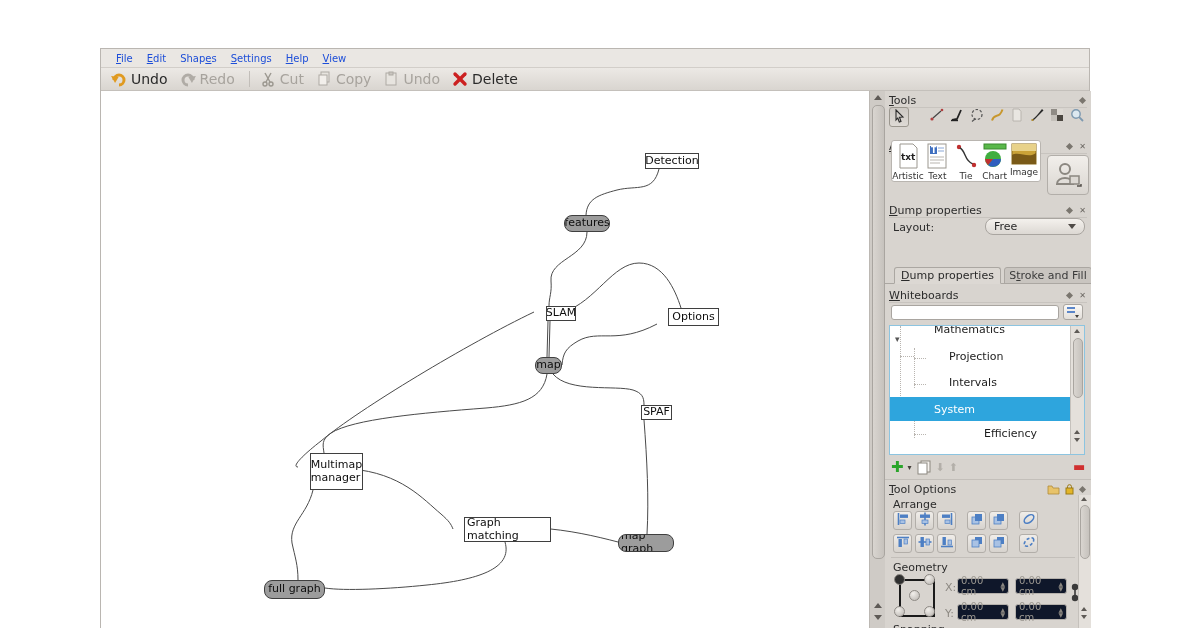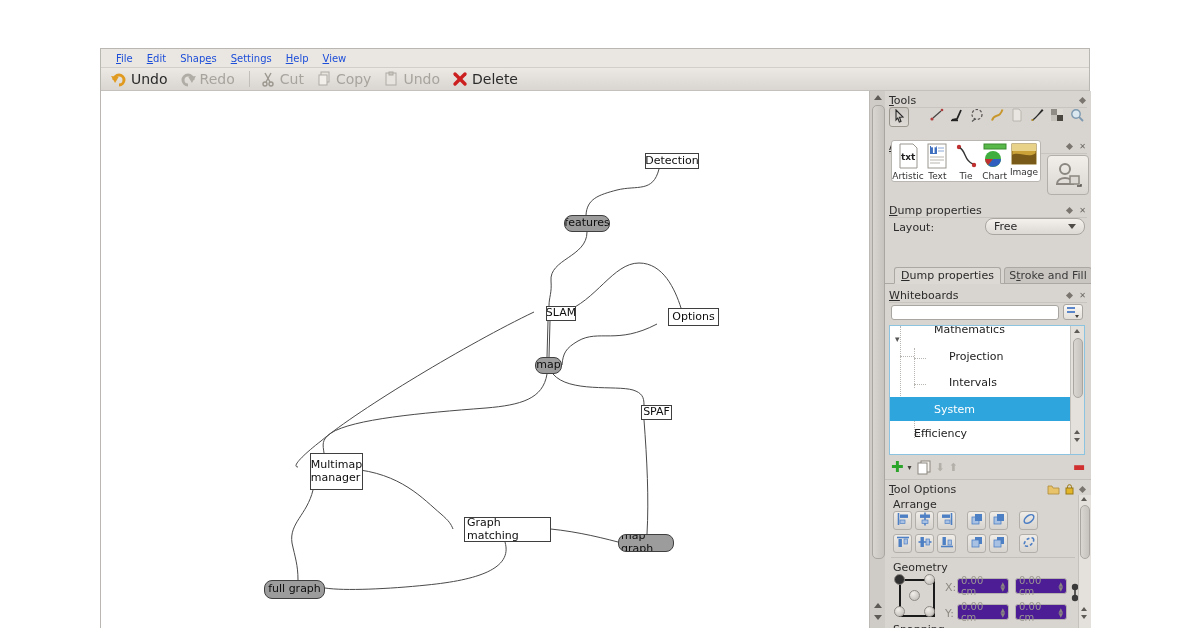--- a/index.html
+++ b/index.html
@@ -50,21 +50,21 @@
   .tree{position:absolute;background:#ffffff;border:1px solid #8cc4e0;overflow:hidden;box-sizing:border-box;}
   .tree-row{position:absolute;left:0;font-size:11px;color:#1c1c1c;display:flex;align-items:center;}
   .tree-row.selected-bar{background:#2ea5dd;color:#ffffff;}
   .tree-expander{position:absolute;font-size:9px;color:#555;}
   .tree-line{position:absolute;border-left:1px dotted #b9b5b0;}
   .tree-hline{position:absolute;border-top:1px dotted #b9b5b0;}
   .mini-scroll{position:absolute;background:#e4e0db;border-left:1px solid #c5c1bc;}
   .wb-btnrow{position:absolute;display:flex;align-items:center;gap:4px;}
   .small-ico{font-size:13px;font-weight:bold;line-height:13px;}
   .arrange-btn{width:19px;height:19px;border:1px solid #b2aea9;border-radius:3px;background:linear-gradient(#f0ede9,#d7d3ce);display:flex;align-items:center;justify-content:center;box-sizing:border-box;}
-  .spin{position:absolute;height:16px;background:#4c1d95;border:1px solid #b5b1ac;border-radius:3px;font-size:10px;color:#9d9992;display:flex;align-items:center;justify-content:space-between;padding:0 3px;box-sizing:border-box;}
+  .spin{position:absolute;height:16px;background:#0f172a;border:1px solid #b5b1ac;border-radius:3px;font-size:10px;color:#9d9992;display:flex;align-items:center;justify-content:space-between;padding:0 3px;box-sizing:border-box;}
   .spin .spinner{display:flex;flex-direction:column;font-size:6px;line-height:5px;color:#8a8680;}
   .geo-anchor{position:absolute;}
   .geo-anchor .sq{position:absolute;border:2px solid #1a1a1a;}
   .geo-anchor .knob{position:absolute;width:11px;height:11px;border-radius:50%;background:radial-gradient(circle at 35% 30%,#f2efeb,#b8b4af);border:1px solid #8e8a85;box-sizing:border-box;}
   svg text{font-family:"DejaVu Sans",sans-serif;}
 </style>
 </head>
 <body>
 
 <div class="window">
@@ -340,21 +340,21 @@
       <div class="tree-hline" style="left:24px;top:32px;width:12px;"></div>
       <div class="tree-hline" style="left:24px;top:58px;width:12px;"></div>
       <div class="tree-line" style="left:24px;top:92px;height:20px;"></div>
       <div class="tree-hline" style="left:24px;top:108px;width:12px;"></div>
       <div class="tree-expander" style="left:5px;top:8px;">▾</div>
       <div class="tree-expander" style="left:5px;top:86px;">▾</div>
       <div class="tree-row" style="top: -6px; height: 18px; padding-left: 44px; width: 181px;">Mathematics</div>
         <div class="tree-row" style="top: 21px; height: 18px; padding-left: 59px; width: 181px;">Projection</div>
         <div class="tree-row" style="top: 47px; height: 18px; padding-left: 59px; width: 181px;">Intervals</div>
         <div class="tree-row selected-bar" style="top: 71px; height: 24px; padding-left: 44px; width: 181px;">System</div>
-        <div class="tree-row" style="top: 98px; height: 18px; padding-left: 24px; width: 181px;">Efficiency</div>
+        <div class="tree-row" style="top: 98px; height: 18px; padding-left: 94px; width: 181px;">Efficiency</div>
         <div class="mini-scroll" style="right:0;top:0;width:13px;height:128px;">
         <div class="sbar-arrow arr-up" style="left:3px;top:3px;border-left-width:3px;border-right-width:3px;border-bottom-width:4px;"></div>
         <div class="vthumb" style="left:2px;width:8px;top:12px;height:58px;"></div>
         <div class="sbar-arrow arr-up" style="left:3px;top:104px;border-left-width:3px;border-right-width:3px;border-bottom-width:4px;"></div>
         <div class="sbar-arrow arr-dn" style="left:3px;top:112px;border-left-width:3px;border-right-width:3px;border-top-width:4px;"></div>
       </div>
     </div>
     <div class="wb-btnrow" style="left:6px;top:369px;">
       <span class="small-ico" style="color:#2aa52a;font-size:15px;">✚</span>
       <span style="font-size:8px;color:#44403b;">▾</span>

